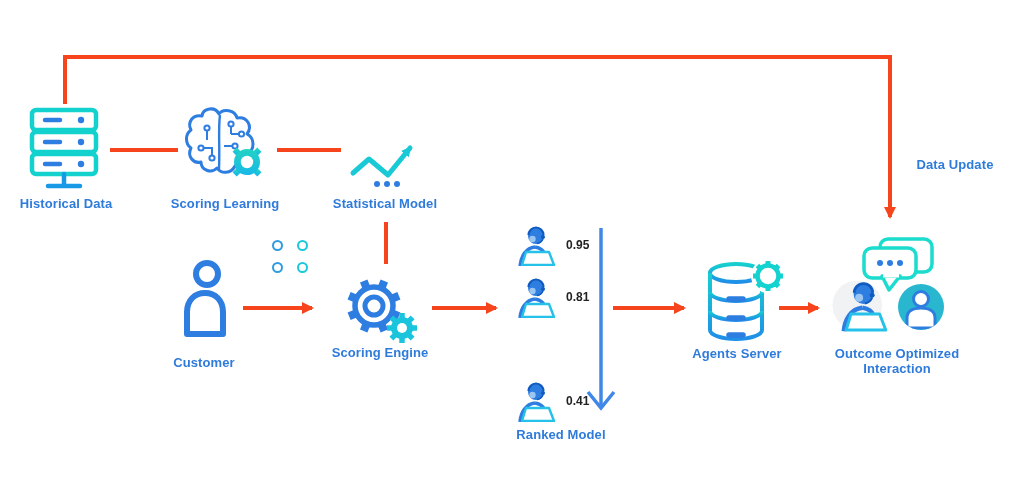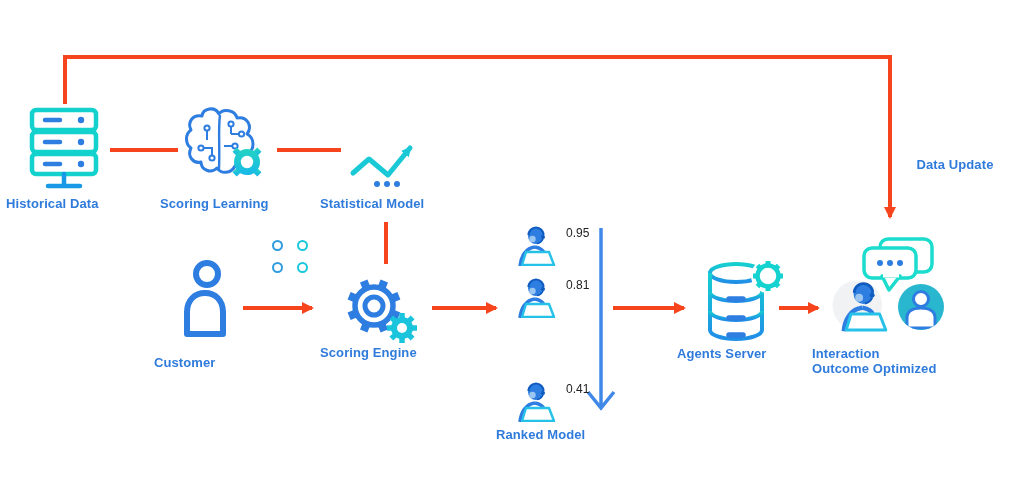--- a/index.html
+++ b/index.html
@@ -3,24 +3,24 @@
 <meta charset="utf-8">
 <style>
   html,body{margin:0;padding:0;background:#fff;}
   #canvas{
     position:relative;width:1024px;height:493px;background:#ffffff;overflow:hidden;
     font-family:"Liberation Sans","DejaVu Sans",sans-serif;
   }
   .abs{position:absolute;}
   .node-label{
     position:absolute;color:#2f7bdb;font-weight:bold;font-size:13px;
-    text-align:left;line-height:1.15;letter-spacing:.1px;
+    text-align:center;line-height:1.15;letter-spacing:.1px;
   }
   .score{font-size:12px;color:#222;margin-left:10px;margin-bottom:3px;}
-  .agent-row{position:absolute;display:flex;align-items:flex-start;}
+  .agent-row{position:absolute;display:flex;align-items:center;font-weight:bold;}
   .dot{position:absolute;width:11px;height:11px;border-radius:50%;background:#fff;box-sizing:border-box;}
   .dot.blue{border:2.5px solid #2f9ce0;}
   .dot.teal{border:2.5px solid #1bc8dc;}
   svg{display:block;}
 </style>
 </head>
 <body>
 
 <div id="canvas">
 
@@ -288,19 +288,19 @@
           <circle cx="25" cy="25" r="23"></circle>
         </clipPath>
       </defs>
     <circle cx="25" cy="25" r="23" fill="#28b7cf"></circle>
     <g clip-path="url(#pc)" fill="#fff" stroke="#2e7de0" stroke-width="3" stroke-linejoin="round">
       <circle cx="25" cy="17" r="7.5"></circle>
       <path d="M11,46 L11,36 C11,29 17,26 25,26 C33,26 39,29 39,36 L39,46 Z"></path>
     </g>
   </svg>
   <div class="node-label" style="left:812px;top:347px;width:170px">
+    <div>Outcome Optimized</div>
     <div>Interaction</div>
-    <div>Outcome Optimized</div>
   </div>
 
   <div class="node-label" style="left:900px;top:158px;width:110px;text-align:center">Data Update</div>
 
 </div>
 
 </body></html>

